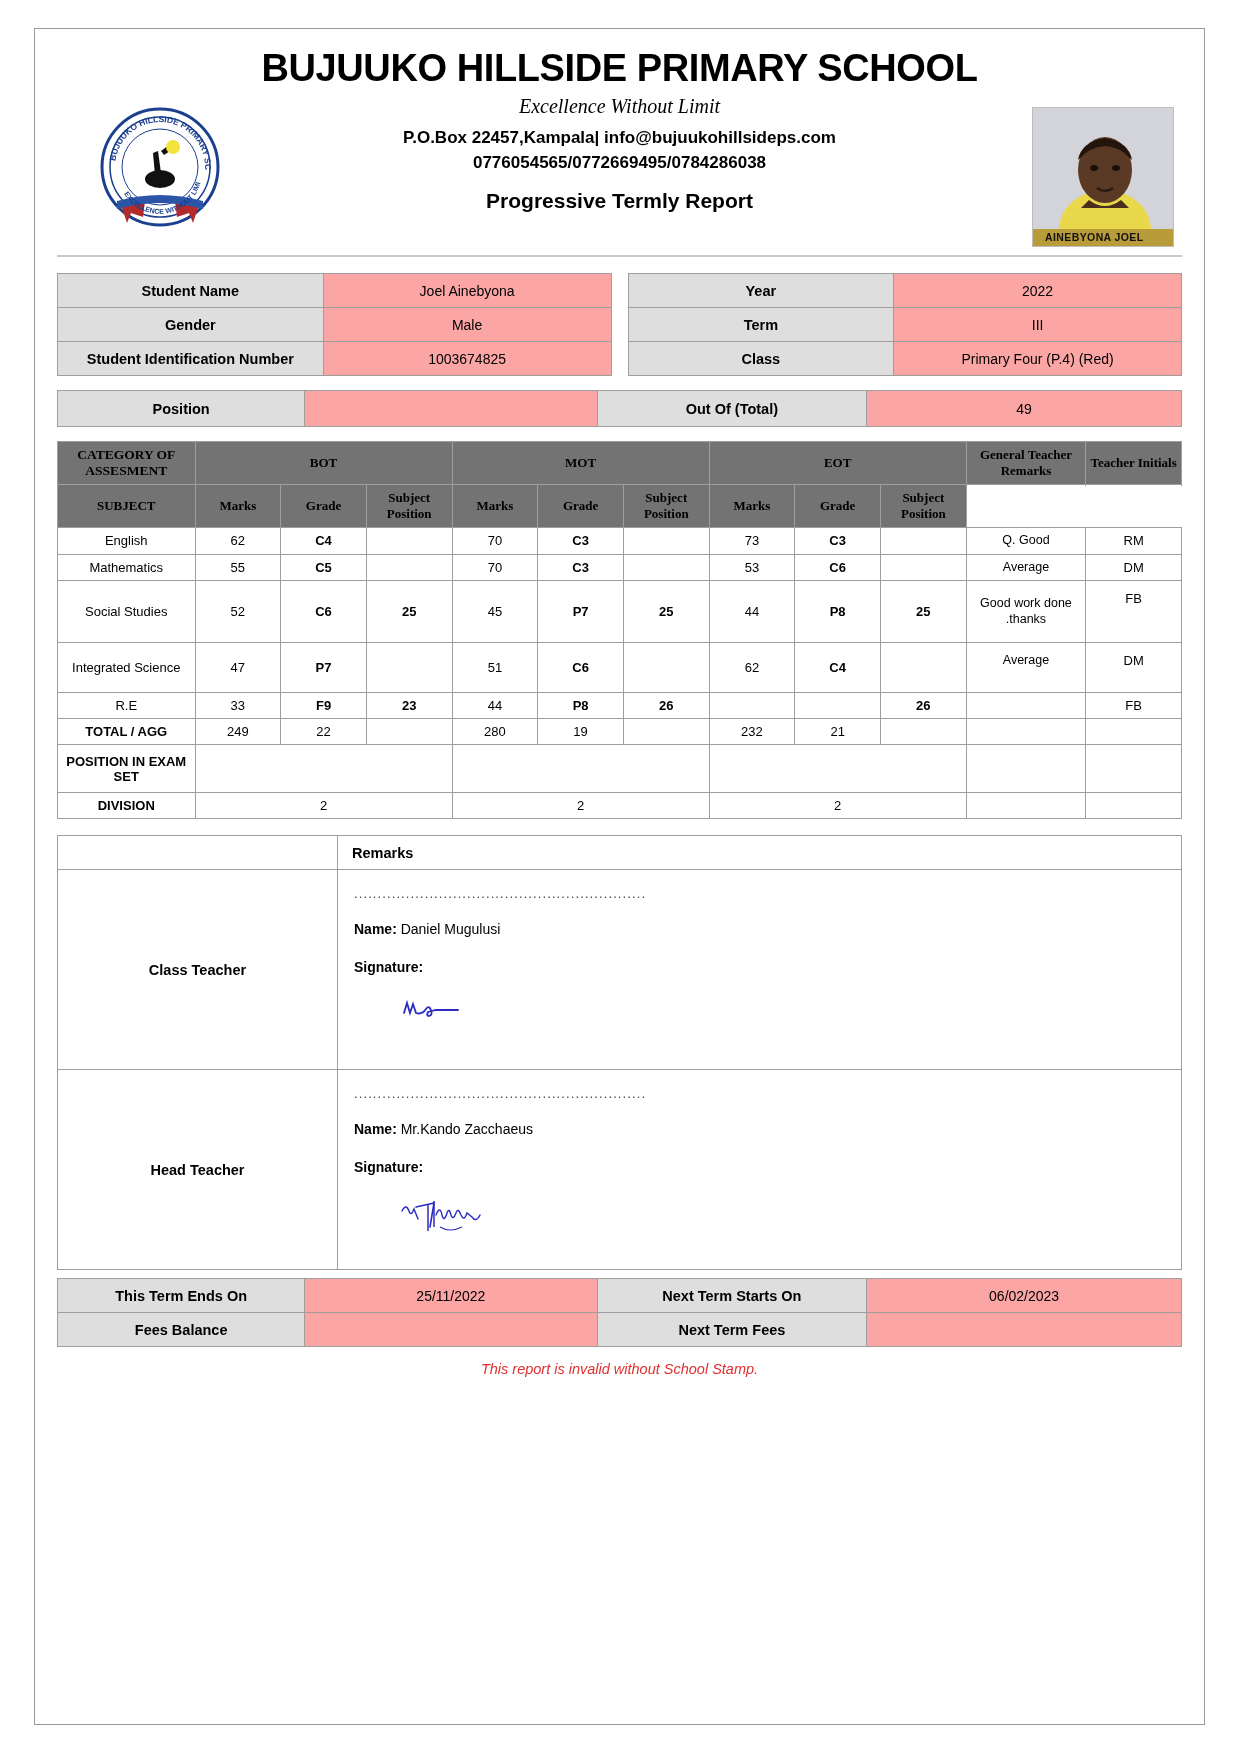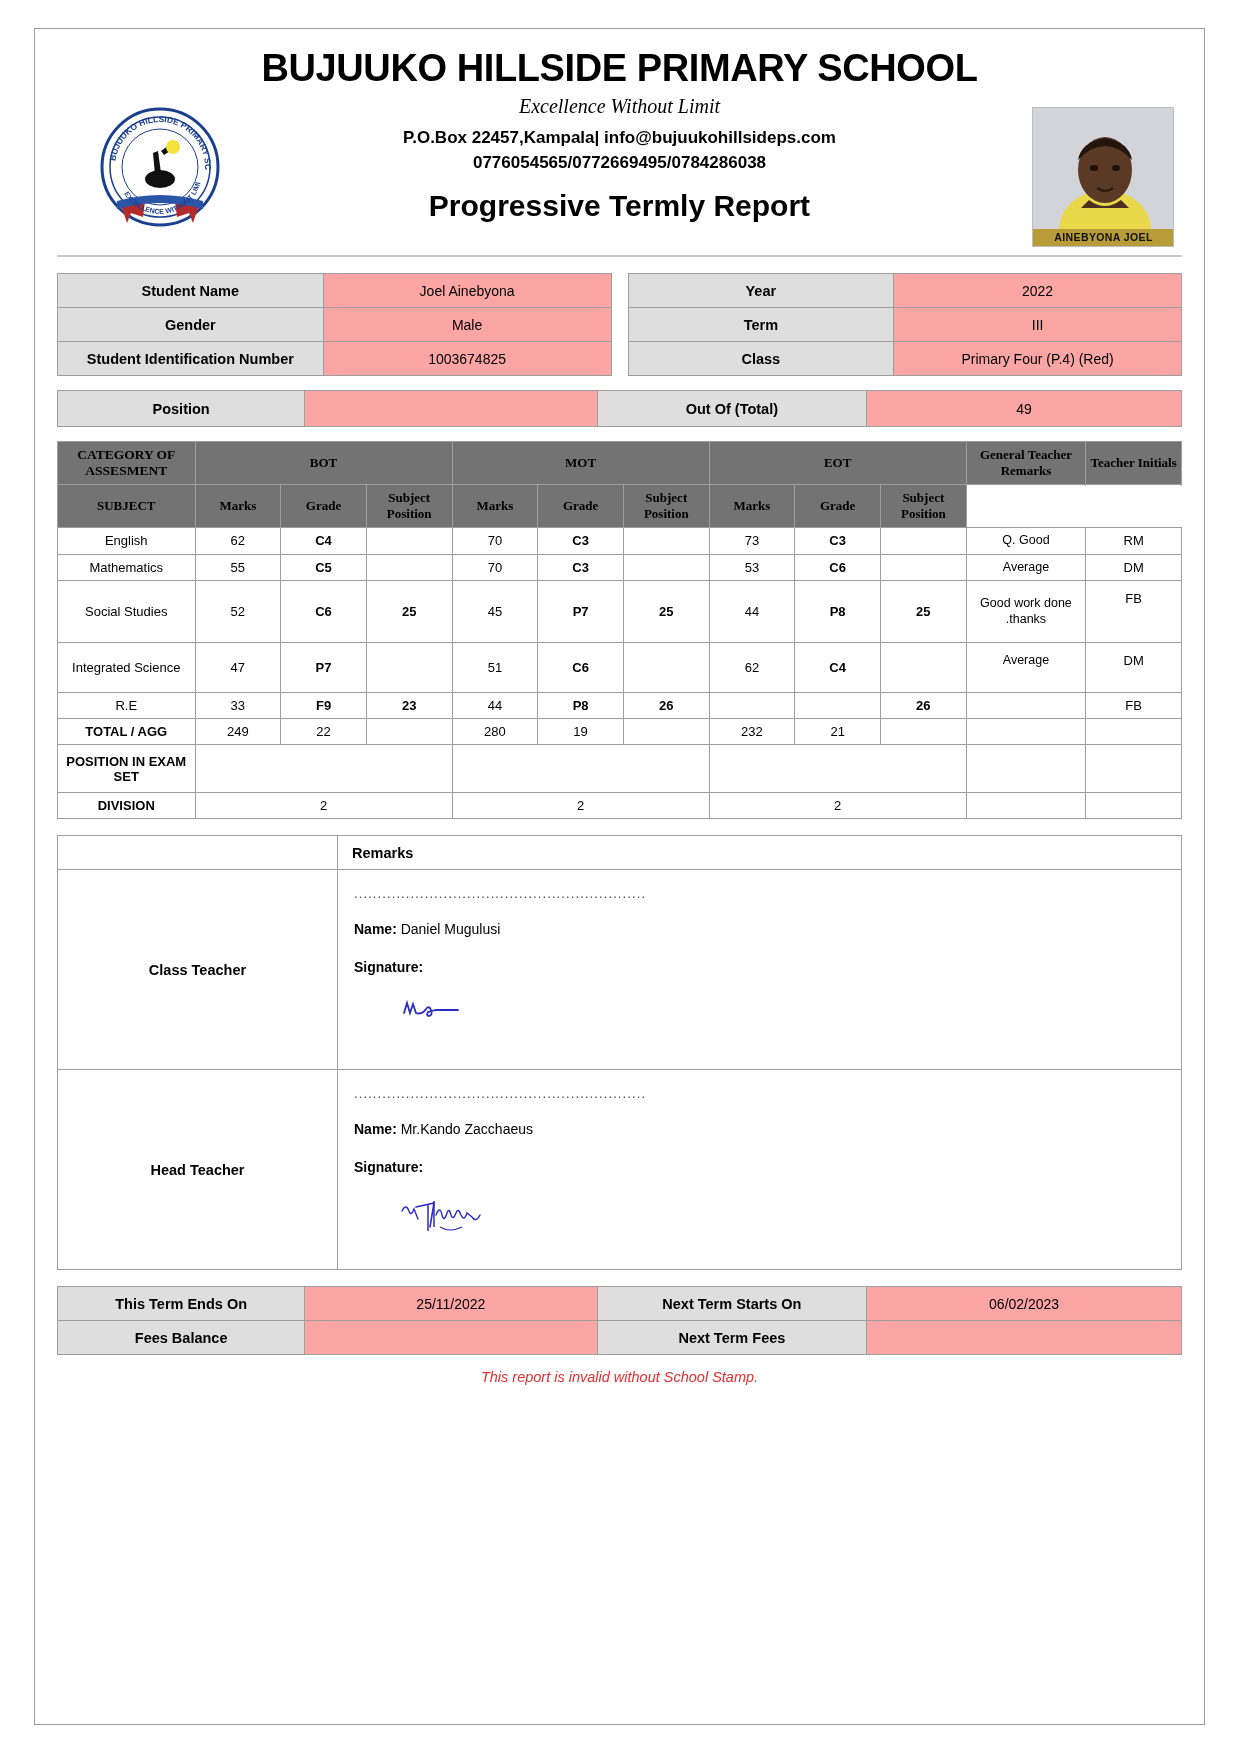--- a/index.html
+++ b/index.html
@@ -48,21 +48,21 @@
   .contact {
     text-align: center;
     font-size: 17px;
     font-weight: bold;
     margin-top: 8px;
     line-height: 1.45;
     color: #000;
   }
   .report-type {
     text-align: center;
-    font-size: 30px;
+    font-size: 21px;
     font-weight: bold;
     margin-top: 14px;
     color: #000;
   }
 
   
   .logo-wrap {
     position: absolute;
     left: 34px;
     top: 52px;
@@ -83,23 +83,23 @@
     background: #d8d8dc;
   }
   .photo-wrap svg { display: block; }
   .photo-caption {
     position: absolute;
     left: 0; right: 0; bottom: 0;
     background: #b99c3a;
     color: #111;
     font-size: 10.5px;
     font-weight: bold;
-    text-align: center;
+    text-align: left;
     letter-spacing: 0.4px;
-    padding: 2px 0 3px 1px;
+    padding: 2px 0 3px 12px;
   }
   .header-rule {
     border-top: 2px solid #c9c9c9;
     margin: 10px 0 16px 0;
   }
 
   
   table {
     border-collapse: collapse;
     width: 100%;
@@ -151,21 +151,21 @@
   .marks-tbl .total-val { font-weight: normal; }
   .marks-tbl .rowlbl {
     font-weight: bold;
     font-size: 13px;
   }
   .marks-tbl .remark { font-size: 12.5px; line-height: 1.25; }
   .marks-tbl .init { font-size: 13px; }
   .marks-wrap { margin-bottom: 16px; }
 
   
-  .sig-tbl { margin-bottom: 16px; }
+  .sig-tbl { margin-bottom: 8px; }
   .sig-tbl td { border: 1px solid #9e9e9e; }
   .sig-head-blank { height: 34px; }
   .sig-head-label {
     text-align: left;
     padding-left: 14px;
     font-weight: bold;
     font-size: 14.5px;
   }
   .sig-role {
     font-weight: bold;

